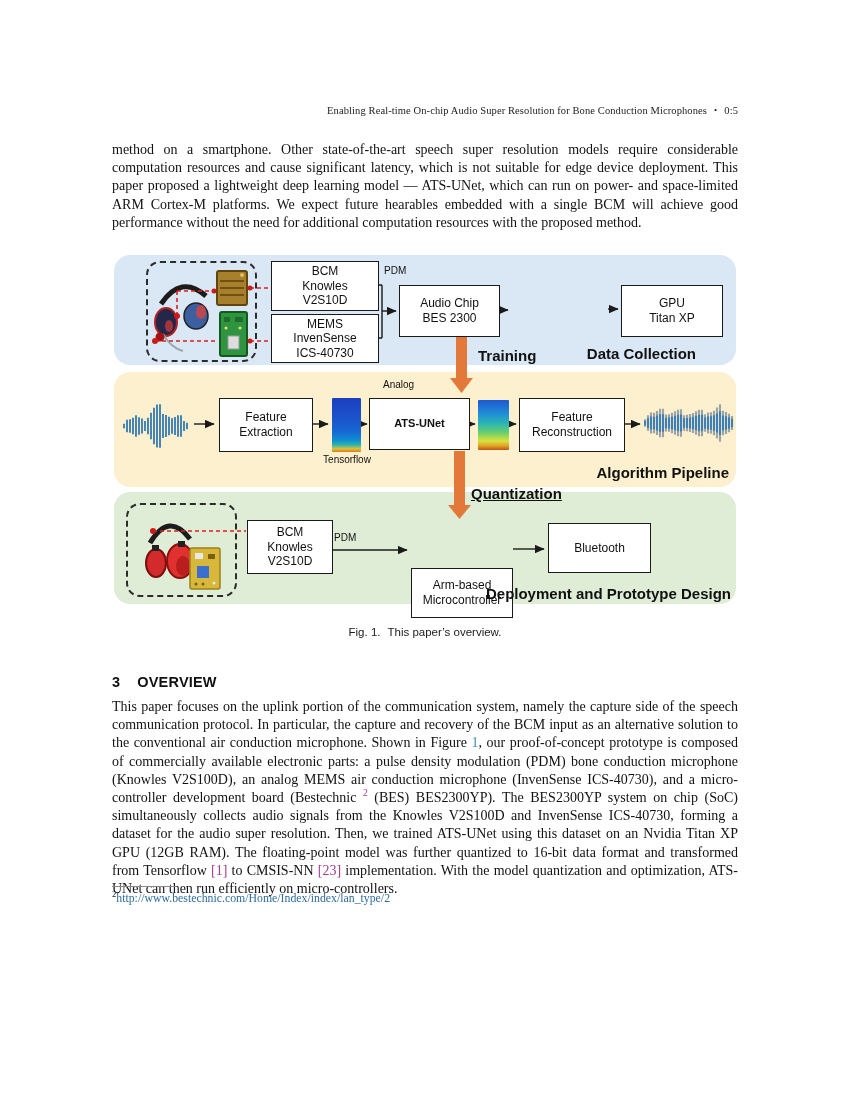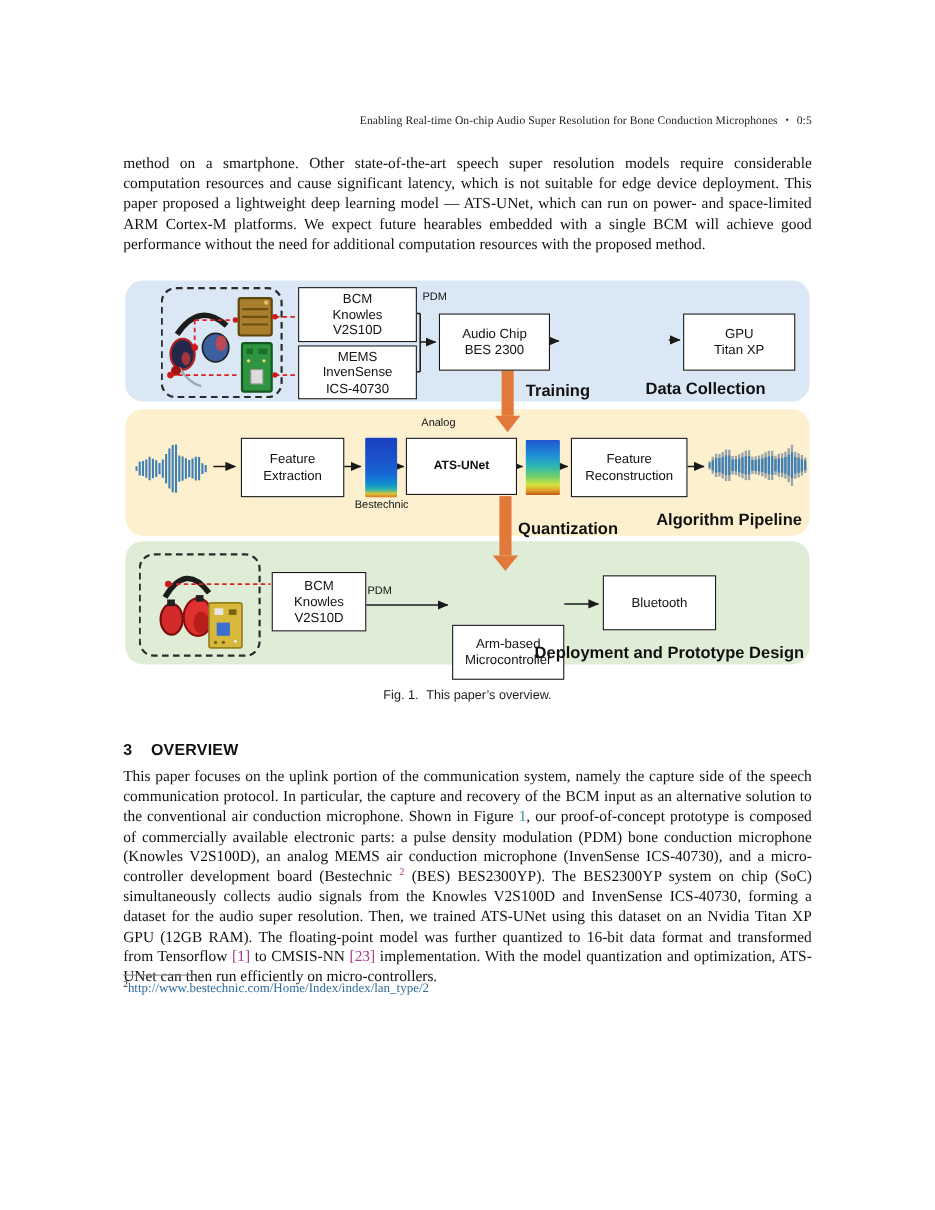--- a/index.html
+++ b/index.html
@@ -196,34 +196,34 @@
     <div class="flabel bold" style="right:40px;top:90px;">Data Collection</div>
 
     <svg class="wave" id="waveL" style="left:9px;top:147px;" width="68" height="48">
         <path d="M1,21.84v4.32M4,17.714285714285715v12.571428571428573M7,17.16952380952381v13.66095238095238M10,15.634285714285713v16.731428571428573M13,13.30285714285714v21.39428571428572M16,15.146666666666665v17.70666666666667M19,16.457142857142856v15.085714285714285M22,18.933333333333334v10.133333333333331M25,15.72v16.56M28,10.725714285714286v26.548571428571428M31,5.80952380952381v36.38095238095238M34,2.605714285714285v42.78857142857143M37,2.1257142857142846v43.74857142857143M40,12.034285714285716v23.93142857142857M43,13.066666666666663v21.866666666666674M46,14.697142857142856v18.60571428571429M49,16.18285714285714v15.634285714285715M52,14.887619047619047v18.224761904761905M55,13.280000000000001v21.439999999999998M58,13.371428571428574v21.257142857142853M61,19.114285714285714v9.771428571428574M64,20.64v6.719999999999999" stroke="#3E7FB5" stroke-width="1.9" fill="none"></path>
       </svg>
     <div class="fbox" style="left:105px;top:143px;width:92px;height:52px;">
         <span class="ml">Feature
 Extraction</span>
       </div>
     <div class="spec in" style="left:218px;top:143px;width:29px;height:54px;"></div>
-    <div class="flabel" style="left:193px;top:199px;width:80px;text-align:center;">Bestechnic</div>
+    <div class="flabel" style="left:193px;top:199px;width:80px;text-align:center;">Tensorflow</div>
     <div class="fbox bold" style="left:255px;top:143px;width:99px;height:50px;">
         <span class="ml">ATS-UNet</span>
       </div>
     <div class="spec out" style="left:364px;top:145px;width:31px;height:50px;"></div>
     <div class="fbox" style="left:405px;top:143px;width:104px;height:52px;">
         <span class="ml">Feature
 Reconstruction</span>
       </div>
     <svg class="wave" id="waveR" style="left:530px;top:143px;" width="90" height="50">
         <path d="M1,21.25v7.5M4,17.21264367816092v15.57471264367816M7,14.442528735632186v21.11494252873563M10,14.72413793103448v20.55172413793104M13,12.911494252873563v24.177011494252874M16,10.702298850574712v28.595402298850576M19,10.767241379310343v28.465517241379313M22,16.564655172413794v16.870689655172413M25,16.219827586206897v17.560344827586206M28,14.854885057471265v20.29022988505747M31,13.326149425287355v23.34770114942529M34,11.69396551724138v26.61206896551724M37,11.366666666666667v27.266666666666666M40,17.241379310344826v15.517241379310345M43,16.793103448275865v16.413793103448274M46,16.086206896551722v17.82758620689655M49,15.027586206896551v19.944827586206898M52,13.210344827586209v23.579310344827583M55,11.708045977011494v26.58390804597701M58,11.689655172413794v26.620689655172413M61,16.242528735632185v17.514942528735634M64,14.530172413793105v20.93965517241379M67,14.127873563218392v21.744252873563216M70,12.679597701149422v24.640804597701155M73,9.599137931034482v30.801724137931036M76,6.208333333333339v37.58333333333332M79,12.767241379310343v24.465517241379313M82,13.994252873563212v22.011494252873575M85,15.738505747126442v18.522988505747115M88,18v13.999999999999998" stroke="#9AA3A8" stroke-width="2.1" fill="none"></path>
         <path d="M1,22.675v4.65M4,20.17183908045977v9.656321839080459M7,18.454367816091956v13.09126436781609M10,18.628965517241376v12.742068965517245M13,17.50512643678161v14.989747126436782M16,16.13542528735632v17.729149425287357M19,16.175689655172413v17.648620689655175M22,19.77008620689655v10.459827586206895M25,19.556293103448276v10.887413793103448M28,18.710028735632186v12.579942528735632M31,17.76221264367816v14.475574712643681M34,16.750258620689657v16.499482758620687M37,16.547333333333334v16.90533333333333M40,20.189655172413794v9.620689655172415M43,19.911724137931035v10.17655172413793M46,19.47344827586207v11.053103448275863M49,18.817103448275862v12.365793103448278M52,17.69041379310345v14.619172413793102M55,16.758988505747126v16.482022988505747M58,16.74758620689655v16.504827586206897M61,19.570367816091952v10.859264367816094M64,18.508706896551725v12.98258620689655M67,18.259281609195405v13.481436781609194M70,17.36135057471264v15.277298850574716M73,15.45146551724138v19.09706896551724M76,13.34916666666667v23.30166666666666M79,17.415689655172415v15.168620689655175M82,18.17643678160919v13.647126436781617M85,19.257873563218396v11.48425287356321M88,20.66v8.68" stroke="#3E7FB5" stroke-width="2.1" fill="none"></path>
       </svg>
-    <div class="flabel bold" style="left:357px;top:217px;">Quantization</div>
+    <div class="flabel bold" style="left:357px;top:230px;text-decoration:underline;">Quantization</div>
     <div class="flabel bold" style="right:7px;top:209px;">Algorithm Pipeline</div>
 
     <div class="fbox" style="left:133px;top:265px;width:84px;height:52px;">
         <span class="ml">BCM
 Knowles
 V2S10D</span>
       </div>
     <div class="flabel" style="left:220px;top:277px;">PDM</div>
     <div class="fbox" style="left:297px;top:269px;width:100px;height:48px;margin-top:44px;">
         <span class="ml">Arm-based

